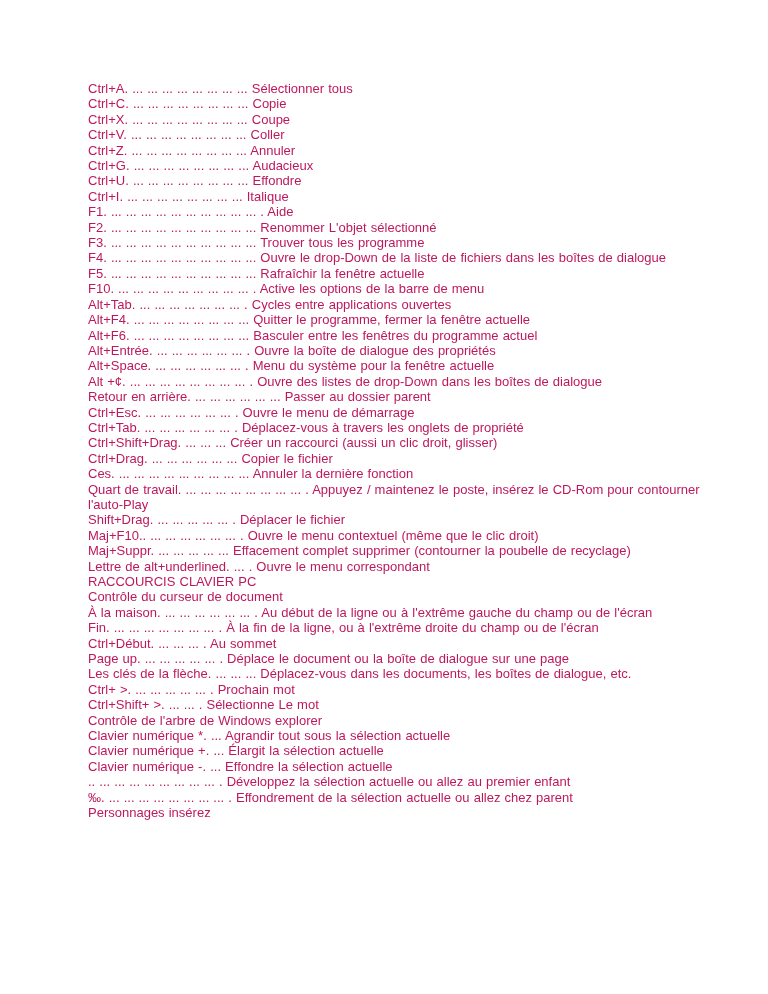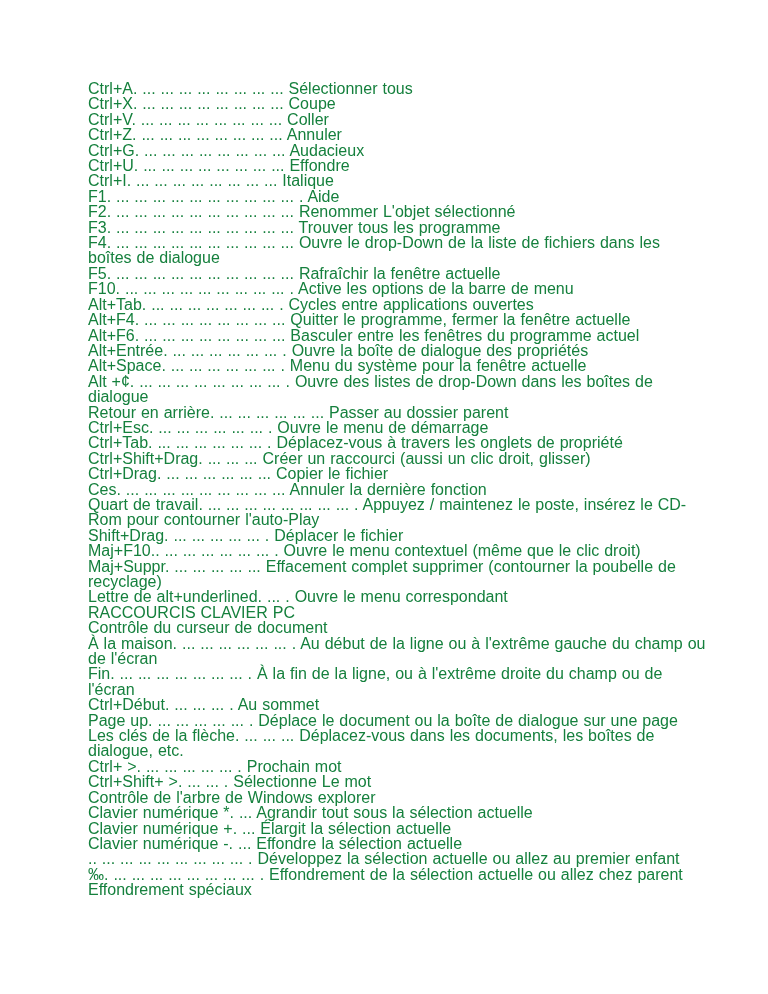--- a/index.html
+++ b/index.html
@@ -13,36 +13,37 @@
     height: 994px;
     background: #ffffff;
     overflow: hidden;
   }
   .content {
     position: absolute;
     top: 81px;
     left: 88px;
     width: 620px;
     font-family: "Liberation Sans", sans-serif;
-    font-size: 16px;
+    font-size: 13px;
     line-height: 15.4px;
-    color: #15803d;
+    color: #be185d;
     -webkit-font-smoothing: antialiased;
   }
   .line {
     white-space: normal;
     word-spacing: 0.5px;
   }
 </style>
 </head>
 <body>
 
 <div class="page">
   <div class="content" id="doc-lines">
       <div class="line">Ctrl+A. ... ... ... ... ... ... ... ... Sélectionner tous</div>
+      <div class="line">Ctrl+C. ... ... ... ... ... ... ... ... Copie</div>
       <div class="line">Ctrl+X. ... ... ... ... ... ... ... ... Coupe</div>
       <div class="line">Ctrl+V. ... ... ... ... ... ... ... ... Coller</div>
       <div class="line">Ctrl+Z. ... ... ... ... ... ... ... ... Annuler</div>
       <div class="line">Ctrl+G. ... ... ... ... ... ... ... ... Audacieux</div>
       <div class="line">Ctrl+U. ... ... ... ... ... ... ... ... Effondre</div>
       <div class="line">Ctrl+I. ... ... ... ... ... ... ... ... Italique</div>
       <div class="line">F1. ... ... ... ... ... ... ... ... ... ... . Aide</div>
       <div class="line">F2. ... ... ... ... ... ... ... ... ... ... Renommer L'objet sélectionné</div>
       <div class="line">F3. ... ... ... ... ... ... ... ... ... ... Trouver tous les programme</div>
       <div class="line">F4. ... ... ... ... ... ... ... ... ... ... Ouvre le drop-Down de la liste de fichiers dans les boîtes de dialogue</div>
@@ -73,15 +74,15 @@
       <div class="line">Page up. ... ... ... ... ... . Déplace le document ou la boîte de dialogue sur une page</div>
       <div class="line">Les clés de la flèche. ... ... ... Déplacez-vous dans les documents, les boîtes de dialogue, etc.</div>
       <div class="line">Ctrl+ &gt;. ... ... ... ... ... . Prochain mot</div>
       <div class="line">Ctrl+Shift+ &gt;. ... ... . Sélectionne Le mot</div>
       <div class="line">Contrôle de l'arbre de Windows explorer</div>
       <div class="line">Clavier numérique *. ... Agrandir tout sous la sélection actuelle</div>
       <div class="line">Clavier numérique +. ... Élargit la sélection actuelle</div>
       <div class="line">Clavier numérique -. ... Effondre la sélection actuelle</div>
       <div class="line">.. ... ... ... ... ... ... ... ... . Développez la sélection actuelle ou allez au premier enfant</div>
       <div class="line">‰. ... ... ... ... ... ... ... ... . Effondrement de la sélection actuelle ou allez chez parent</div>
-      <div class="line">Effondrement spéciaux</div>
+      <div class="line">Personnages insérez</div>
     </div>
 </div>
 
 </body></html>

